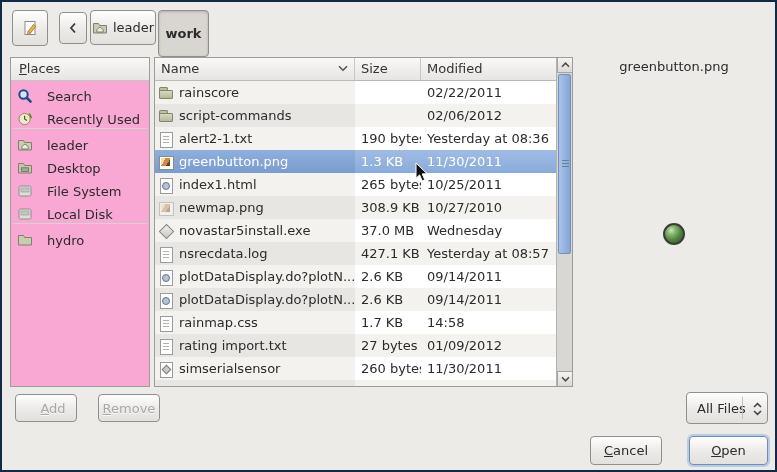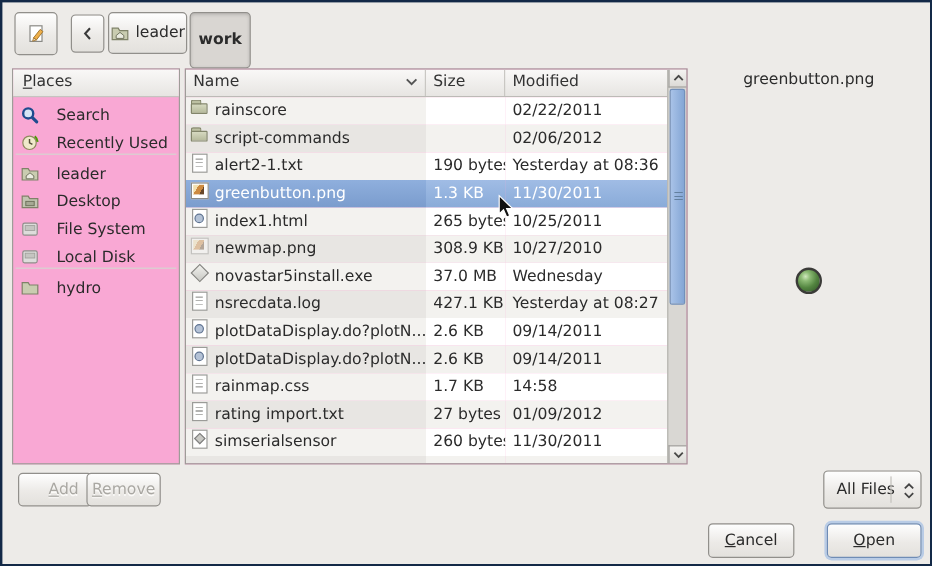--- a/index.html
+++ b/index.html
@@ -50,21 +50,21 @@
   
   .fl-head { display:flex; height:23px; background:linear-gradient(#f9f8f7,#e7e5e2); border-bottom:1px solid #bcbab6; }
   .fl-head .hc { line-height:22px; padding-left:6px; border-right:1px solid #c9c7c3; position:relative; color:#333; }
   .hc.name { width:200px; }
   .hc.size { width:66px; }
   .hc.mod  { flex:1; border-right:none; }
   .sort-arrow { position:absolute; right:6px; top:7px; }
 
   .rows { width:403px; }
   .flist-row { display:flex; height:23px; }
-  .c-name { width:200px; display:flex; align-items:flex-start; line-height:23px; white-space:nowrap; overflow:hidden; }
+  .c-name { width:200px; display:flex; align-items:center; line-height:23px; white-space:nowrap; overflow:hidden; }
   .c-name .label { padding-left:2px; }
   .c-size { width:66px; line-height:23px; padding-left:6px; white-space:nowrap; }
   .c-mod  { flex:1; line-height:23px; padding-left:6px; white-space:nowrap; }
 
   .flist-row.a .c-name { background:#f3f2ef; }
   .flist-row.a .c-size, .flist-row.a .c-mod { background:#ffffff; }
   .flist-row.b .c-name { background:#e8e6e3; }
   .flist-row.b .c-size, .flist-row.b .c-mod { background:#f3f2ef; }
   .flist-row.sel { color:#fff; }
   .flist-row.sel .c-name { background:linear-gradient(#8fafdd,#7a9ccd); }
@@ -112,21 +112,21 @@
 
   
   .preview { position:absolute; left:575px; top:55px; width:194px; height:335px; text-align:center; }
   .preview-name { margin-top:2px; color:#2b2b2b; }
   .preview-orb { position:absolute; left:86px; top:166px; width:22px; height:22px; border-radius:50%;
       border:2px solid #3b3b38;
       background:radial-gradient(circle at 35% 30%, #cfe8bd 0%, #8cba74 22%, #538540 55%, #2f5126 100%); }
 
   
   .btn-add { left:13px; top:392px; width:62px; height:28px;padding-left:14px; }
-  .btn-remove { left:70px; top:392px; width:62px; height:28px; }
+  .btn-remove { left:96px; top:392px; width:62px; height:28px; }
   .combo { left:684px; top:390px; width:82px; height:32px; justify-content:flex-start; padding-left:10px; }
   .combo .sep { position:absolute; right:24px; top:4px; bottom:4px; width:1px; background:#c2c0bc; }
   .combo .spin { position:absolute; right:4px; top:9px; }
   .btn-cancel { left:588px; top:434px; width:72px; height:29px; }
   .btn-open { left:687px; top:434px; width:79px; height:29px; }
 
   .cursor { position:absolute; left:413px; top:160px; width:14px; height:21px; z-index:50; }
 </style>
 </head>
 <body>
@@ -303,21 +303,21 @@
         <div class="c-size">37.0 MB</div>
         <div class="c-mod">Wednesday</div>
       </div>
 
       <div class="flist-row b">
         <div class="c-name">
             <span class="fi page"></span>
             <span class="label">nsrecdata.log</span>
           </div>
         <div class="c-size">427.1 KB</div>
-        <div class="c-mod">Yesterday at 08:27</div>
+        <div class="c-mod">Yesterday at 08:57</div>
       </div>
 
       <div class="flist-row a">
         <div class="c-name">
             <span class="fi html"></span>
             <span class="label">plotDataDisplay.do?plotN...</span>
           </div>
         <div class="c-size">2.6 KB</div>
         <div class="c-mod">09/14/2011</div>
       </div>

